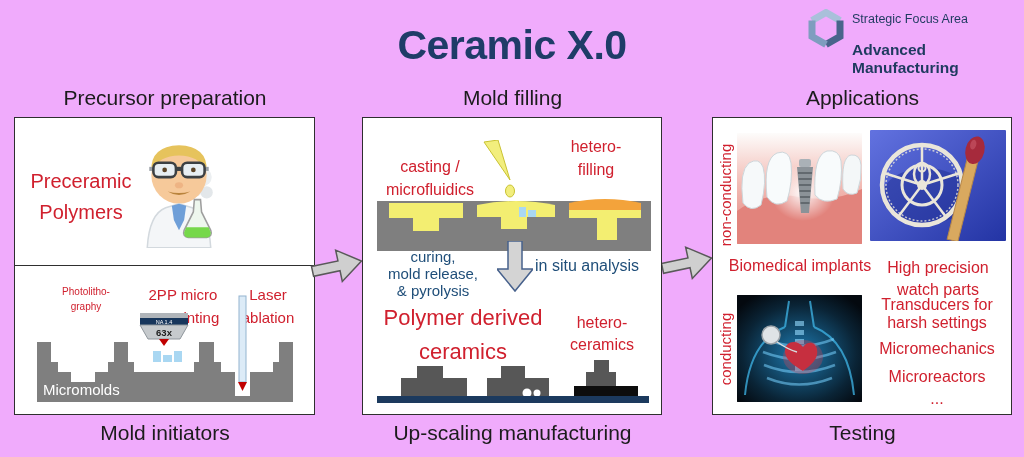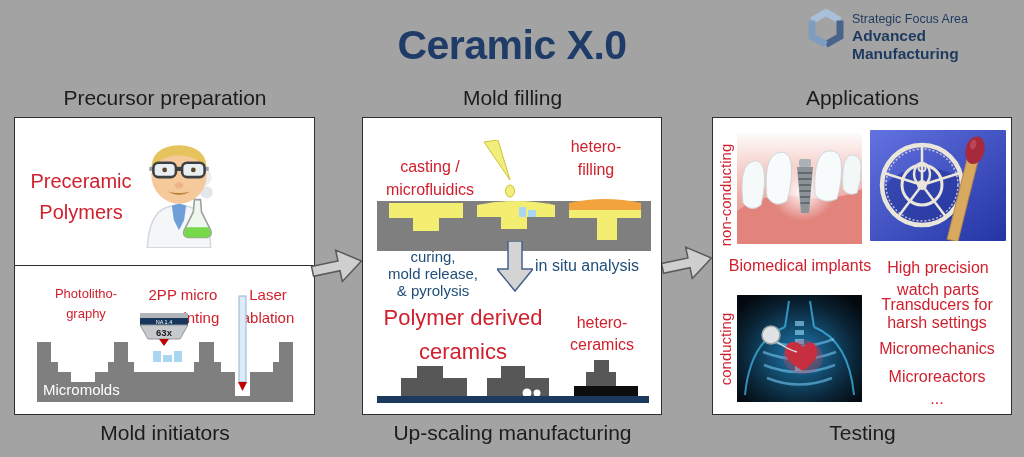--- a/index.html
+++ b/index.html
@@ -1,16 +1,16 @@
 <!DOCTYPE html>
 <html><head>
 <meta charset="utf-8">
 <style>
   html,body{margin:0;padding:0;background:#fff;}
-  .canvas{position:relative;width:1024px;height:457px;background:#a3a3a3;overflow:hidden;
+  .canvas{position:relative;width:1024px;height:457px;background:#f0abfc;overflow:hidden;
           font-family:"Liberation Sans",sans-serif;color:#1c1c1c;}
   .abs{position:absolute;}
   .center{text-align:center;}
   .pre{white-space:pre-line;}
   .red{color:#d0202e;}
   .blue{color:#1f4e79;}
   .title{left:0;right:0;top:22px;text-align:center;font-size:41px;font-weight:bold;
          color:#1f3c68;letter-spacing:-0.5px;}
   .colhdr{top:86px;font-size:21px;text-align:center;color:#1c1c1c;}
   .colftr{top:421px;font-size:21px;text-align:center;color:#1c1c1c;}
@@ -27,21 +27,21 @@
 
   <div class="abs title">Ceramic X.0</div>
 
   <div class="abs" style="left:806px;top:8px;width:212px;height:44px;">
     <svg class="abs" style="left:0;top:1px;" width="40" height="40" viewBox="0 0 40 40">
       <polyline points="6,11.5 20,3.5 34,11.5" stroke="#a9c0da" stroke-width="7" fill="none"></polyline>
       <polyline points="34,11.5 34,27.5 20,35.5" stroke="#49648b" stroke-width="7" fill="none"></polyline>
       <polyline points="20,35.5 6,27.5 6,11.5" stroke="#7f9dbf" stroke-width="7" fill="none"></polyline>
     </svg>
     <div class="abs" style="left:46px;top:4px;font-size:12.5px;color:#1e3a5f;">Strategic Focus Area</div>
-    <div class="abs" style="left:46px;top:19px;font-size:15.5px;font-weight:bold;color:#1e3a5f;">Advanced Manufacturing</div>
+    <div class="abs" style="left:46px;top:33px;font-size:15.5px;font-weight:bold;color:#1e3a5f;">Advanced Manufacturing</div>
   </div>
 
   <div class="abs colhdr" style="left:14px;width:302px;">Precursor preparation</div>
   <div class="abs colhdr" style="left:362px;width:301px;">Mold filling</div>
   <div class="abs colhdr" style="left:712px;width:301px;">Applications</div>
 
   <div class="abs box" style="left:14px;width:299px;">
     <div class="abs divider"></div>
 
     <div class="abs red pre center" style="left:2px;top:48px;width:128px;font-size:20px;line-height:1.55;">Preceramic
@@ -61,21 +61,21 @@
       <circle cx="55" cy="29" r="2.3" fill="#5b4326"></circle>
       <ellipse cx="41" cy="44" rx="4" ry="3" fill="#eeb484"></ellipse>
       <path d="M30,50 Q41,57 52,50 Q41,53 30,50" fill="#b9833c"></path>
       <path d="M10,105 Q12,72 28,66 L41,62 L54,66 Q70,72 72,105 Z" fill="#f4f6f8" stroke="#d3d9de" stroke-width="1.5"></path>
       <path d="M34,64 L41,62 L48,64 L46,78 L41,88 L36,78 Z" fill="#6f9fd8"></path>
       <path d="M56,58 L62,58 L63,70 L72,88 Q74,94 68,95 L50,95 Q44,94 46,88 L55,70 Z" fill="#eef7ee" stroke="#9e9e9e" stroke-width="1.5"></path>
       <path d="M48,85 L70,85 L72,90 Q72,95 68,95 L50,95 Q46,95 46,90 Z" fill="#76d84a"></path>
     </svg>
 
 
-    <div class="abs red pre center" style="left:12px;top:166px;width:118px;font-size:13px;line-height:1.5;">Photolitho-
+    <div class="abs red pre center" style="left:12px;top:166px;width:118px;font-size:10px;line-height:1.5;">Photolitho-
 graphy</div>
     <div class="abs red pre center" style="left:108px;top:166px;width:120px;font-size:15px;line-height:1.5;">2PP micro
 3D printing</div>
     <div class="abs red pre center" style="left:210px;top:166px;width:86px;font-size:15px;line-height:1.5;">Laser
 ablation</div>
 
     <svg class="abs" style="left:16px;top:176px;" width="280" height="114" viewBox="0 0 280 114">
       <rect x="6" y="68" width="256" height="40" fill="#7f7f7f"></rect>
       <rect x="6" y="48" width="14" height="21" fill="#7f7f7f"></rect>
       <rect x="83" y="48" width="14" height="21" fill="#7f7f7f"></rect>

